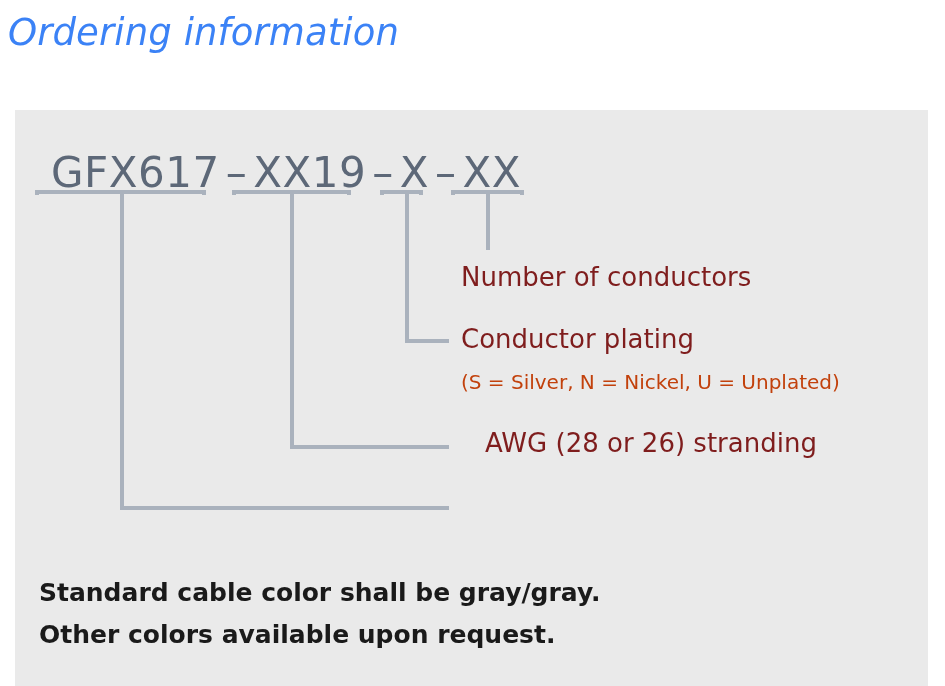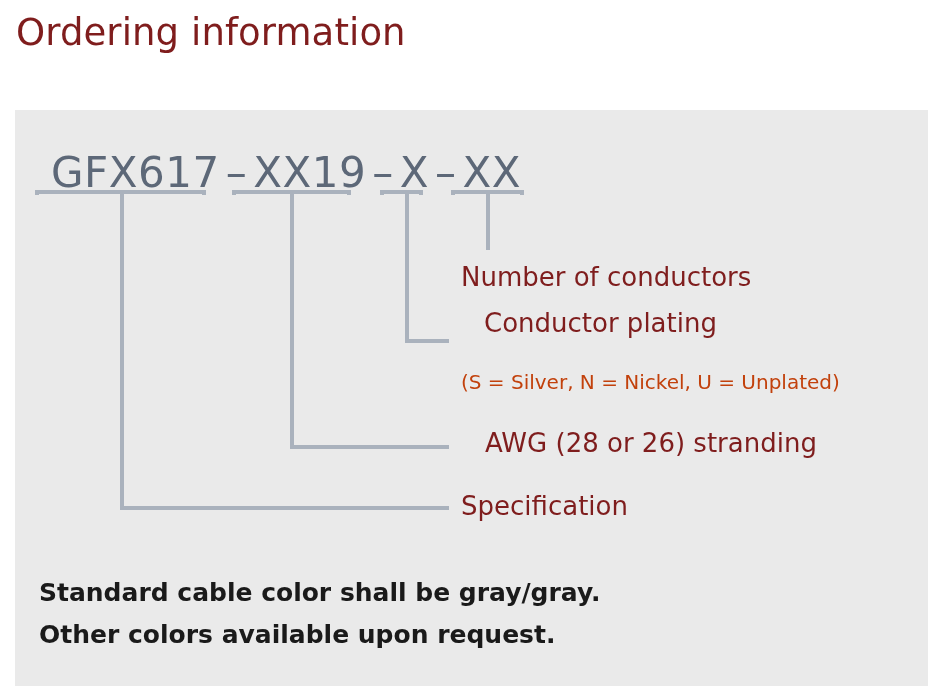--- a/index.html
+++ b/index.html
@@ -11,27 +11,28 @@
     width: 945px;
     height: 686px;
     font-family: "DejaVu Sans", sans-serif;
     overflow: hidden;
     position: relative;
   }
 
   
   #page-title {
     position: absolute;
-    left: 16px;
+    left: 8px;
     top: 11px;
     font-size: 37px;
     font-weight: 400;
-    color: #7f1d1d;
+    color: #3b82f6;
     letter-spacing: 0.1px;
     white-space: nowrap;
+    font-style: italic;
   }
 
   
   #ordering-panel {
     position: absolute;
     left: 15px;
     top: 110px;
     width: 913px;
     height: 637px;
     background: #eaeaea;
@@ -70,21 +71,21 @@
     color: #7f1d1d;
     white-space: nowrap;
   }
   .callout-sub {
     position: absolute;
     font-size: 20px;
     color: #c2410c;
     white-space: nowrap;
   }
   #label-conductors { left: 446px; top: 152px; }
-  #label-plating    { left: 446px; top: 198px; margin-left: 23px; }
+  #label-plating    { left: 446px; top: 214px; }
   #label-plating-legend { left: 446px; top: 260px; }
   #label-awg        { left: 446px; top: 318px; margin-left: 24px; }
   #label-spec       { left: 446px; top: 381px; }
 
   
   #notes {
     position: absolute;
     left: 24px;
     top: 462px;
     font-size: 25px;
@@ -123,20 +124,19 @@
   </svg>
 
   <div class="callout-label" id="label-conductors">Number of conductors</div>
 
   <div class="callout-label" id="label-plating">Conductor plating</div>
 
   <div class="callout-sub" id="label-plating-legend">(S = Silver, N = Nickel, U = Unplated)</div>
 
   <div class="callout-label" id="label-awg">AWG (28 or 26) stranding</div>
 
-  <div class="callout-label" id="label-spec">Specification</div>
 
   <div id="notes">
     <div>Standard cable color shall be gray/gray.</div>
     <div>Other colors available upon request.</div>
   </div>
 
 </div>
 
 </body></html>

